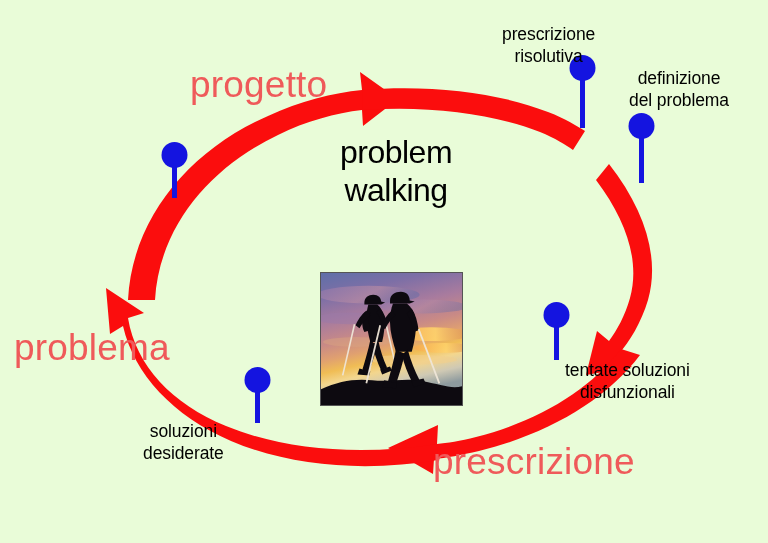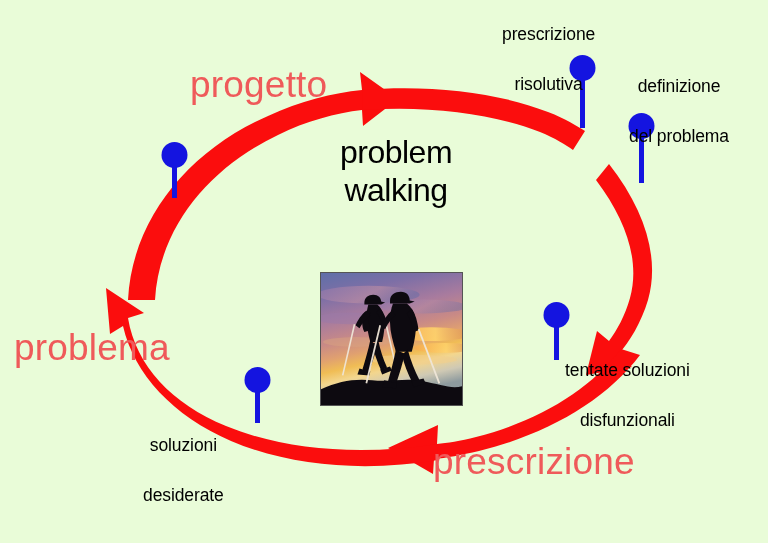--- a/index.html
+++ b/index.html
@@ -15,21 +15,21 @@
   .lbl{position:absolute;white-space:nowrap;text-align:center;}
 
   
   .pin-label{
     color:#000;
     font-size:17.5px;
     line-height:1.25;
     font-weight:400;
     letter-spacing:-0.1px;
   }
-  .pin-label .l2{display:block;margin-top:28px;}
+  .pin-label .l2{display:block;}
 
   
   .phase-label{
     color:#ef5a5a;
     font-weight:400;
     letter-spacing:0.2px;
   }
 
   #label-progetto{left:190px;top:52px;font-size:37px;margin-top:12px;}
   #label-visione{left:14px;top:327px;font-size:37px;}
@@ -40,23 +40,23 @@
     position:absolute;left:268px;top:134px;width:256px;
     text-align:center;color:#000;
     font-size:32px;line-height:1.18;font-weight:400;
     letter-spacing:-0.5px;
   }
   #center-title .t2{display:block;}
 
   
   #pl-percorso{left:44px;top:126px;}
   #pl-prescrizione{left:502px;top:24px;}
-  #pl-definizione{left:629px;top:76px;}
+  #pl-definizione{left:629px;top:68px;}
   #pl-tentate{left:565px;top:360px;}
-  #pl-soluzioni{left:143px;top:435px;}
+  #pl-soluzioni{left:143px;top:421px;}
 
   
   #walkers-photo{
     position:absolute;left:320px;top:272px;width:143px;height:134px;
     border:1px solid #555;box-sizing:border-box;
     overflow:hidden;background:#1a1020;
   }
   #walkers-photo svg{display:block;width:100%;height:100%;}
 </style>
 </head>

